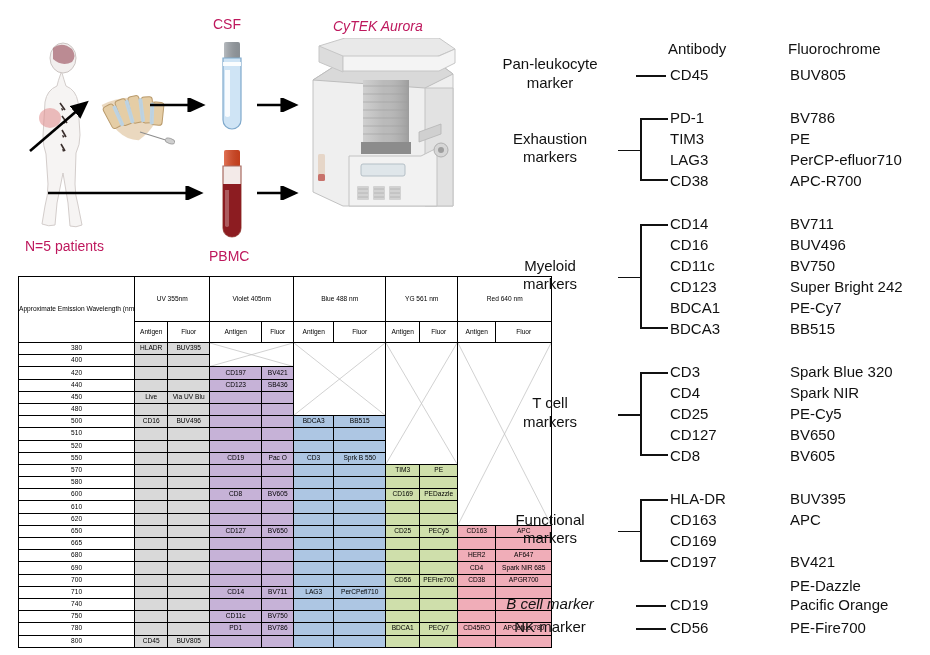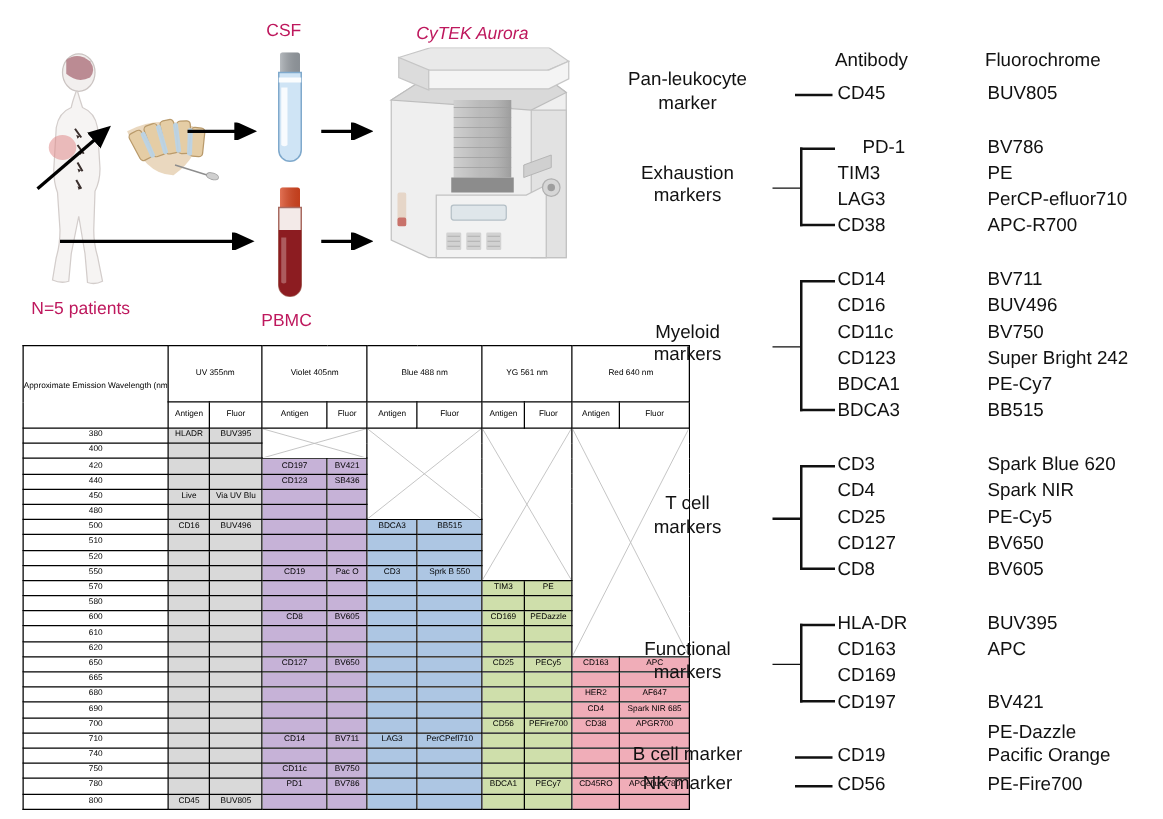--- a/index.html
+++ b/index.html
@@ -576,21 +576,21 @@
 </div>
 
 <div id="panel-tree">
   <div class="tree-head" id="head-antibody">Antibody</div>
   <div class="tree-head" id="head-fluor">Fluorochrome</div>
   <div id="tree-body">
       <div class="ab" style="top: 66px;">CD45</div>
       <div class="fl" style="top: 66px;">BUV805</div>
       <div class="grp-label" style="width: 160px; left: 0px; top: 55px;">Pan-leukocyte<br>marker</div>
       <div class="straight" style="left: 166px; width: 30px; top: 75px;"></div>
-      <div class="ab" style="top: 109px; margin-left: 20px;">PD-1</div>
+      <div class="ab" style="top: 109px;">PD-1</div>
       <div class="fl" style="top: 109px;">BV786</div>
       <div class="ab" style="top: 130px;">TIM3</div>
       <div class="fl" style="top: 130px;">PE</div>
       <div class="ab" style="top: 151px;">LAG3</div>
       <div class="fl" style="top: 151px;">PerCP-efluor710</div>
       <div class="ab" style="top: 172px;">CD38</div>
       <div class="fl" style="top: 172px;">APC-R700</div>
       <div class="grp-label" style="width: 160px; left: 0px; top: 129.5px;">Exhaustion<br>markers</div>
       <div class="brk" style="left: 170px; top: 118px; height: 63px;">
         <div class="v"></div>
@@ -611,21 +611,21 @@
       <div class="ab" style="top: 320px;">BDCA3</div>
       <div class="fl" style="top: 320px;">BB515</div>
       <div class="grp-label" style="width: 160px; left: 0px; top: 256.5px;">Myeloid<br>markers</div>
       <div class="brk" style="left: 170px; top: 224px; height: 105px;">
         <div class="v"></div>
         <div class="t" style="top:0px"></div>
         <div class="t" style="bottom:0px"></div>
         <div class="stem" style="top:52.5px"></div>
       </div>
       <div class="ab" style="top: 363px;">CD3</div>
-      <div class="fl" style="top: 363px;">Spark Blue 620</div>
+      <div class="fl" style="top: 363px;">Spark Blue 320</div>
       <div class="ab" style="top: 384px;">CD4</div>
       <div class="fl" style="top: 384px;">Spark NIR</div>
       <div class="ab" style="top: 405px;">CD25</div>
       <div class="fl" style="top: 405px;">PE-Cy5</div>
       <div class="ab" style="top: 426px;">CD127</div>
       <div class="fl" style="top: 426px;">BV650</div>
       <div class="ab" style="top: 447px;">CD8</div>
       <div class="fl" style="top: 447px;">BV605</div>
       <div class="grp-label" style="width: 160px; left: 0px; top: 394px;">T cell<br>markers</div>
       <div class="brk" style="left: 170px; top: 372px; height: 84px;">
@@ -644,20 +644,20 @@
       <div class="fl" style="top: 553px;">BV421</div>
       <div class="grp-label" style="width: 160px; left: 0px; top: 510.5px;">Functional<br>markers</div>
       <div class="brk" style="left: 170px; top: 499px; height: 63px;">
         <div class="v"></div>
         <div class="t" style="top:0px"></div>
         <div class="t" style="bottom:0px"></div>
         <div class="stem" style="top:31.5px"></div>
       </div>
       <div class="ab" style="top: 596px;">CD19</div>
       <div class="fl" style="top: 596px;">Pacific Orange</div>
-      <div class="grp-label" style="width: 160px; left: 0px; top: 594.5px;">B cell marker</div>
+      <div class="grp-label" style="width: 160px; left: 0px; top: 594.5px; font-style: italic;">B cell marker</div>
       <div class="straight" style="left: 166px; width: 30px; top: 605px;"></div>
       <div class="ab" style="top: 619px;">CD56</div>
       <div class="fl" style="top: 619px;">PE-Fire700</div>
       <div class="grp-label" style="width: 160px; left: 0px; top: 617.5px;">NK marker</div>
       <div class="straight" style="left: 166px; width: 30px; top: 628px;"></div>
     </div>
 </div>
 
 </body></html>

